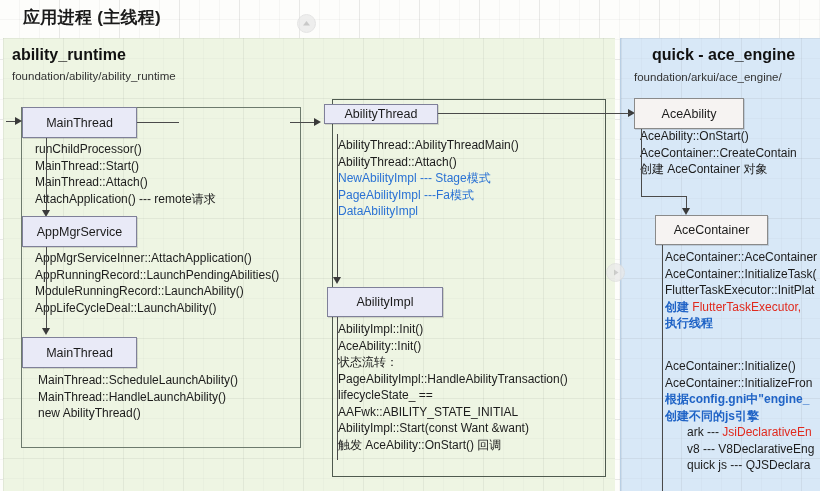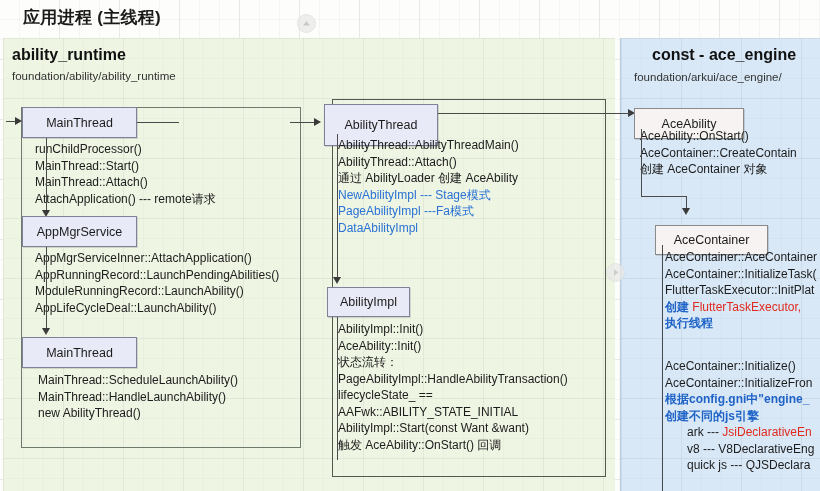--- a/index.html
+++ b/index.html
@@ -77,21 +77,21 @@
   
   .node{
     box-sizing:border-box;
     border:1px solid #7f8099;
     background:#e9eaf7;
     display:flex;align-items:center;justify-content:center;
     font-size:12.5px;color:#1b1b1b;
     box-shadow:1px 1px 0 rgba(0,0,0,.12);
     white-space:nowrap;
   }
-  .node.pale{background:#f6f3f2;border-color:#8a8a8a;margin-top:10px;}
+  .node.pale{background:#f6f3f2;border-color:#8a8a8a;}
 
   
   .lines{
     font-size:12px;line-height:16.5px;color:#1c1c1c;
     white-space:nowrap;
   }
   .lines .ln{display:block;}
   .ln.blue{color:#2a72d4;}
   .ln.blue-b{color:#1f63c6;font-weight:bold;}
   .ln.indent{padding-left:22px;}
@@ -125,21 +125,21 @@
       </svg>
   </div>
 
   <div class="abs panel" id="panel-left"></div>
 
   <div class="abs panel-title" style="left:12px;top:46px;">ability_runtime</div>
   <div class="abs panel-sub" style="left:12px;top:70px;">foundation/ability/ability_runtime</div>
 
   <div class="abs panel" id="panel-right"></div>
 
-  <div class="abs panel-title" style="left:652px;top:46px;">const - ace_engine</div>
+  <div class="abs panel-title" style="left:652px;top:46px;">quick - ace_engine</div>
   <div class="abs panel-sub" style="left:634px;top:71px;text-align:right;">foundation/arkui/ace_engine/</div>
 
   <div class="abs round-handle" style="left:606px;top:263px;">
     <svg width="9" height="9" viewBox="0 0 9 9" aria-hidden="true">
         <polygon points="3,1.5 7.5,4.5 3,7.5" fill="#bdbdbd"></polygon>
       </svg>
   </div>
 
   <div class="abs group-box" style="left:21px;top:107px;width:280px;height:341px;"></div>
 
@@ -181,36 +181,35 @@
     <span class="ln">   new AbilityThread()</span>
   </div>
 
   <div class="abs hline" style="left:137px;top:122px;width:42px;"></div>
   <div class="abs vline" style="left:178px;top:122px;height:0px;"></div>
   <div class="abs hline" style="left:290px;top:122px;width:25px;"></div>
   <div class="abs arrow-right" style="left:314px;top:118px;"></div>
 
   <div class="abs group-box" id="group-mid" style="left:332px;top:99px;width:274px;height:378px;"></div>
 
-  <div class="abs node" style="left:324px;top:104px;width:114px;height:42px;">
+  <div class="abs node" style="left:324px;top:104px;width:114px;height:20px;">
     <span>AbilityThread</span>
   </div>
   <div class="abs lines clip" style="left:338px;top:137px;width:262px;">
     <span class="ln">AbilityThread::AbilityThreadMain()</span>
     <span class="ln">AbilityThread::Attach()</span>
-    <span class="ln">通过 AbilityLoader 创建 AceAbility</span>
     <span class="ln blue">NewAbilityImpl --- Stage模式</span>
     <span class="ln blue">PageAbilityImpl ---Fa模式</span>
     <span class="ln blue">DataAbilityImpl</span>
   </div>
 
   <div class="abs vline" style="left:337px;top:134px;height:146px;"></div>
   <div class="abs arrow-down" style="left:333px;top:277px;"></div>
 
-  <div class="abs node" style="left:327px;top:287px;width:83px;height:30px;">
+  <div class="abs node" style="left:327px;top:287px;width:116px;height:30px;">
     <span>AbilityImpl</span>
   </div>
   <div class="abs lines clip" style="left:338px;top:321px;width:265px;">
     <span class="ln">AbilityImpl::Init()</span>
     <span class="ln">AceAbility::Init()</span>
     <span class="ln">状态流转：</span>
     <span class="ln">PageAbilityImpl::HandleAbilityTransaction()</span>
     <span class="ln">lifecycleState_ ==</span>
     <span class="ln">AAFwk::ABILITY_STATE_INITIAL</span>
     <span class="ln">AbilityImpl::Start(const Want &amp;want)</span>

